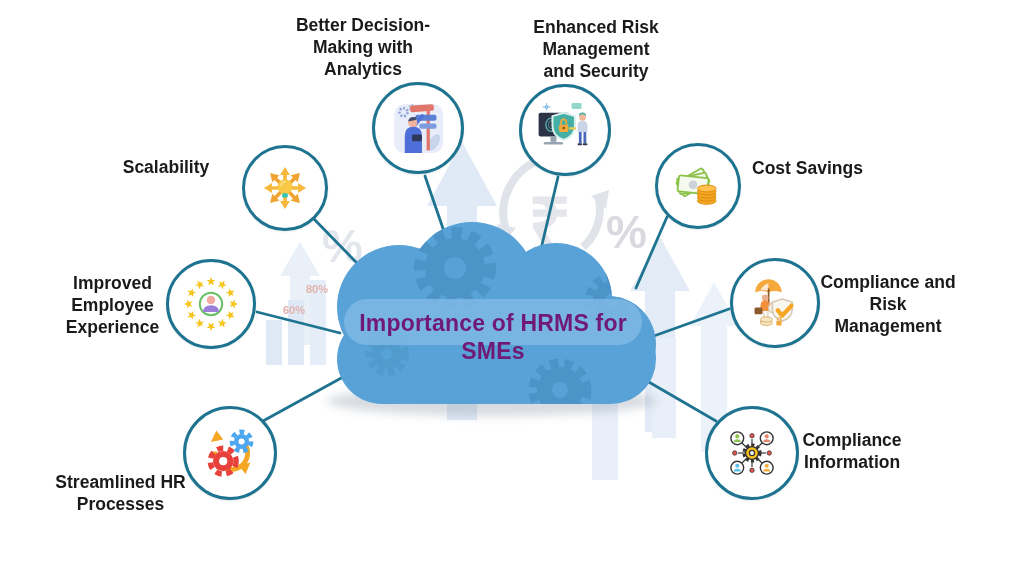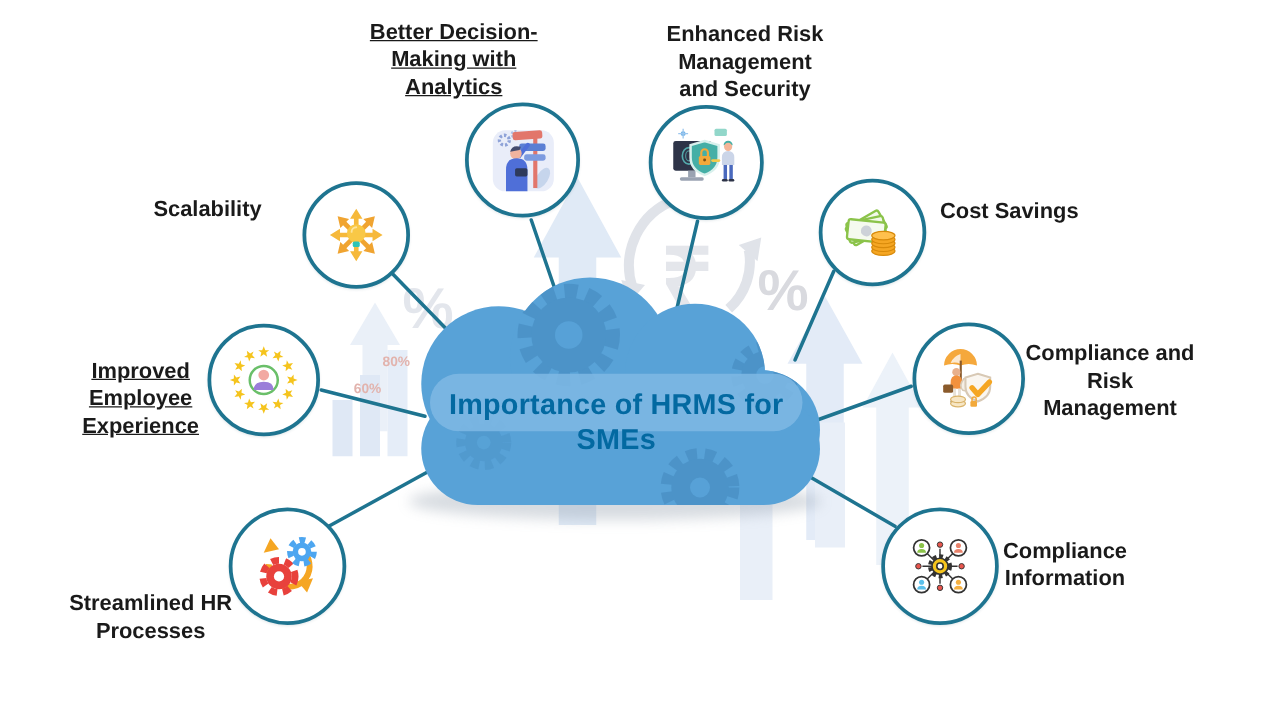--- a/index.html
+++ b/index.html
@@ -12,21 +12,21 @@
     position:absolute;white-space:pre-line;font-weight:bold;color:#1a1a1a;
     font-size:17.5px;line-height:22px;text-align:center;
   }
   .node-circle{
     position:absolute;box-sizing:border-box;background:#ffffff;border:3px solid #1E7490;
     border-radius:50%;display:flex;align-items:center;justify-content:center;
     box-shadow:0 1px 2px rgba(40,80,100,.12);
   }
   .cloud-title{
     position:absolute;left:333px;top:309px;width:320px;text-align:center;
-    font-weight:bold;font-size:23px;line-height:28px;color:#0369a1;letter-spacing:.2px;
+    font-weight:bold;font-size:23px;line-height:28px;color:#701a75;letter-spacing:.2px;
   }
 </style>
 </head>
 <body>
 
 <div class="canvas">
 
   <svg class="bg-layer" viewBox="0 0 1024 576">
     <defs>
       <filter id="softBlur" x="-60%" y="-60%" width="220%" height="220%">
@@ -121,21 +121,21 @@
       <rect x="38" y="15" width="36" height="10" rx="3" fill="#E2766B" transform="rotate(-4 56 20)"></rect>
       <rect x="46" y="30" width="32" height="9" rx="3" fill="#5B7FD4"></rect>
       <rect x="52" y="43" width="26" height="8" rx="3" fill="#7D9BE0"></rect>
       <rect x="49" y="27" width="5" height="22" rx="2.5" fill="#4F6FD8" transform="rotate(38 51 38)"></rect>
       <circle cx="42" cy="42" r="7" fill="#F0B39E"></circle>
       <path d="M35 40 q2 -9 13 -6 l-1.5 4 z" fill="#434B6E"></path>
       <path d="M30 88 v-26 q0 -14 13 -14 q13 0 13 14 v26 z" fill="#4F6FD8"></path>
       <rect x="41" y="60" width="15" height="10" rx="2" fill="#2E3A5C"></rect>
     </svg>
   </div>
-  <div class="node-label" style="left:263px;top:14px;width:200px;text-decoration:underline;">Better Decision-
+  <div class="node-label" style="left:263px;top:14px;width:200px;">Better Decision-
 Making with
 Analytics</div>
 
   <div class="node-circle" style="left:519px;top:84px;width:92px;height:92px;">
     <svg width="66" height="66" viewBox="0 0 100 100">
       <circle cx="22" cy="15" r="3" fill="#6FB3E8"></circle>
       <path d="M16 15 h12 M22 9 v12" stroke="#9CC6EE" stroke-width="1.6"></path>
       <rect x="60" y="9" width="15" height="9" rx="2" fill="#7FD0C1" opacity="0.85"></rect>
       <rect x="10" y="24" width="46" height="36" rx="3" fill="#2E3448"></rect>
       <ellipse cx="29" cy="42" rx="8" ry="10" fill="none" stroke="#5BC0BE" stroke-width="2" opacity="0.85"></ellipse>
@@ -222,21 +222,21 @@
       <use href="#emp-star" transform="translate(33 79.4) rotate(210)"></use>
       <use href="#emp-star" transform="translate(20.6 67) rotate(240)"></use>
       <use href="#emp-star" transform="translate(16 50) rotate(270)"></use>
       <use href="#emp-star" transform="translate(20.6 33) rotate(300)"></use>
       <use href="#emp-star" transform="translate(33 20.6) rotate(330)"></use>
       <circle cx="50" cy="50" r="17" fill="#ffffff" stroke="#6ABF69" stroke-width="3"></circle>
       <circle cx="50" cy="44" r="6.5" fill="#F2A9A2"></circle>
       <path d="M38 62 q0 -10 12 -10 q12 0 12 10 z" fill="#9B7ED9"></path>
     </svg>
   </div>
-  <div class="node-label" style="left:35px;top:285px;width:155px;text-decoration:underline;">Improved
+  <div class="node-label" style="left:35px;top:272px;width:155px;">Improved
 Employee
 Experience</div>
 
   <div class="node-circle" style="left:730px;top:258px;width:90px;height:90px;">
     <svg width="66" height="66" viewBox="0 0 100 100">
       <path d="M20 34 A20 20 0 0 1 60 34 Q50 30 40 34 Q30 30 20 34 Z" fill="#F5A83C"></path>
       <path d="M28 31 A20 18 0 0 1 40 20 L40 32 Q34 29 28 31 Z" fill="#FBE9D2"></path>
       <rect x="39" y="28" width="2.6" height="26" fill="#8A5A2B"></rect>
       <circle cx="35" cy="42" r="5" fill="#E8B08C"></circle>
       <path d="M28 62 v-7 q0 -9 7 -9 q7 0 7 9 v7 z" fill="#F2913D"></path>

